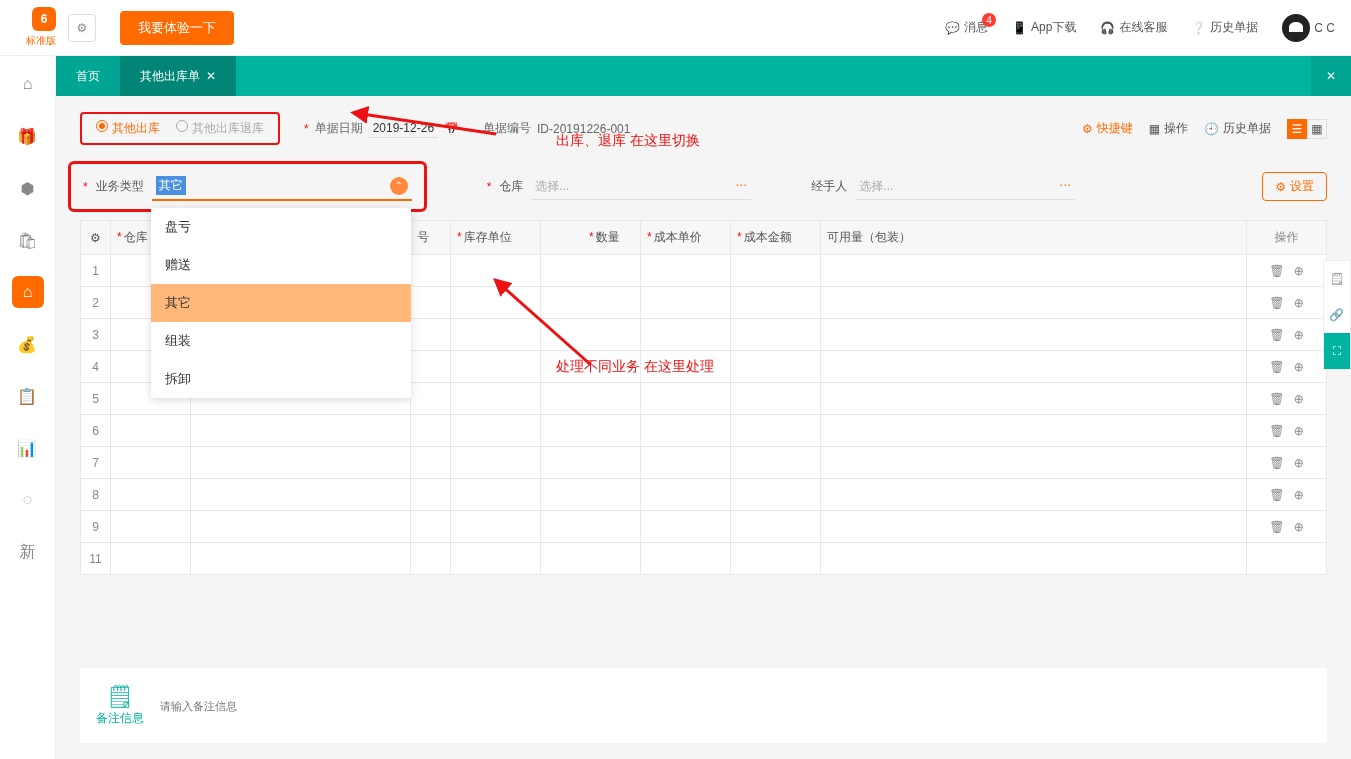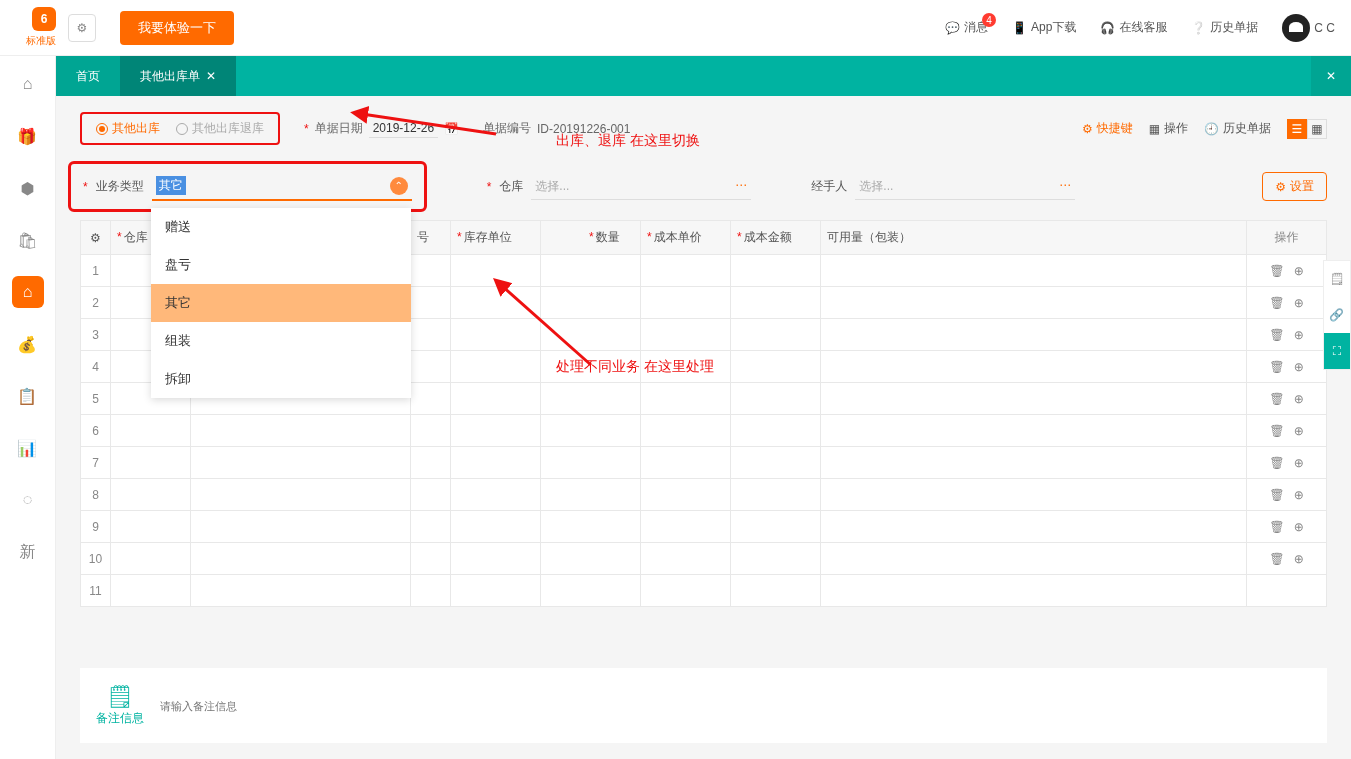--- a/index.html
+++ b/index.html
@@ -31,21 +31,21 @@
 .content { flex:1; display:flex; flex-direction:column; }
 .tabs { height:40px; background:#00b3a1; display:flex; align-items:center; }
 .tab { padding:0 20px; height:100%; display:flex; align-items:center; color:#fff; cursor:pointer; gap:6px;}
 .tab.home { background:#00a593; }
 .tab.active { background:#008577; }
 .tabs .close-tab-bar { margin-left:auto; width:40px; height:100%; background:#00a593; color:#fff; display:flex; align-items:center; justify-content:center; cursor:pointer;}
 
 
 .page-head { padding:16px 24px 8px 24px; display:flex; align-items:center; gap:24px; position:relative;}
 .mode-switch { display:flex; gap:16px; border:2px solid #e11; border-radius:4px; padding:6px 14px; }
-.radio { display:flex; align-items:center; gap:4px; cursor:pointer;}
+.radio { display:flex; align-items:flex-start; gap:4px; cursor:pointer;}
 .radio .dot { width:12px; height:12px; border:1px solid #aaa; border-radius:50%; display:inline-block; position:relative;}
 .radio.selected .dot { border-color:#ff6a00; }
 .radio.selected .dot::after{content:""; position:absolute; left:2px; top:2px; width:6px; height:6px; border-radius:50%; background:#ff6a00;}
 .radio.selected span { color:#ff6a00; }
 .meta { display:flex; align-items:center; gap:6px; color:#666; }
 .meta .req{ color:#e11; }
 .meta .val { color:#333; border-bottom:1px solid #ddd; padding:2px 4px;}
 .head-actions { margin-left:auto; display:flex; gap:16px; align-items:center; color:#555;}
 .head-actions .hi { display:flex; align-items:center; gap:4px; cursor:pointer;}
 .head-actions .hi.orange { color:#ff6a00; }
@@ -221,22 +221,22 @@
     <div class="form-row">
       <div class="biz-outline">
         <div class="form-item">
           <span class="req">*</span>
           <label>业务类型</label>
           <div class="select-box">
             <span class="sel-val">其它</span>
             <span class="caret-up">⌃</span>
           </div>
           <div class="dropdown">
+            <div class="opt">盘亏</div>
             <div class="opt">赠送</div>
-            <div class="opt">盘亏</div>
             <div class="opt hover">其它</div>
             <div class="opt">组装</div>
             <div class="opt">拆卸</div>
           </div>
         </div>
       </div>
       <div class="form-item">
         <span class="req">*</span>
         <label>仓库</label>
         <div class="plain-select">
@@ -417,35 +417,20 @@
               <td></td>
               <td></td>
               <td></td>
               <td></td>
     <td class="ops-cell">
       <span>🗑</span>
       <span>⊕</span>
     </td>
             </tr>
             <tr>
-              <td style="text-align:center;color:#888;">10</td>
-    <td></td>
-              <td></td>
-              <td></td>
-              <td></td>
-              <td></td>
-              <td></td>
-              <td></td>
-              <td></td>
-    <td class="ops-cell">
-      <span>🗑</span>
-      <span>⊕</span>
-    </td>
-            </tr>
-            <tr>
               <td style="text-align:center;color:#888;">11</td>
     <td></td>
               <td></td>
               <td></td>
               <td></td>
               <td></td>
               <td></td>
               <td></td>
               <td></td>
     <td class="ops-cell">

